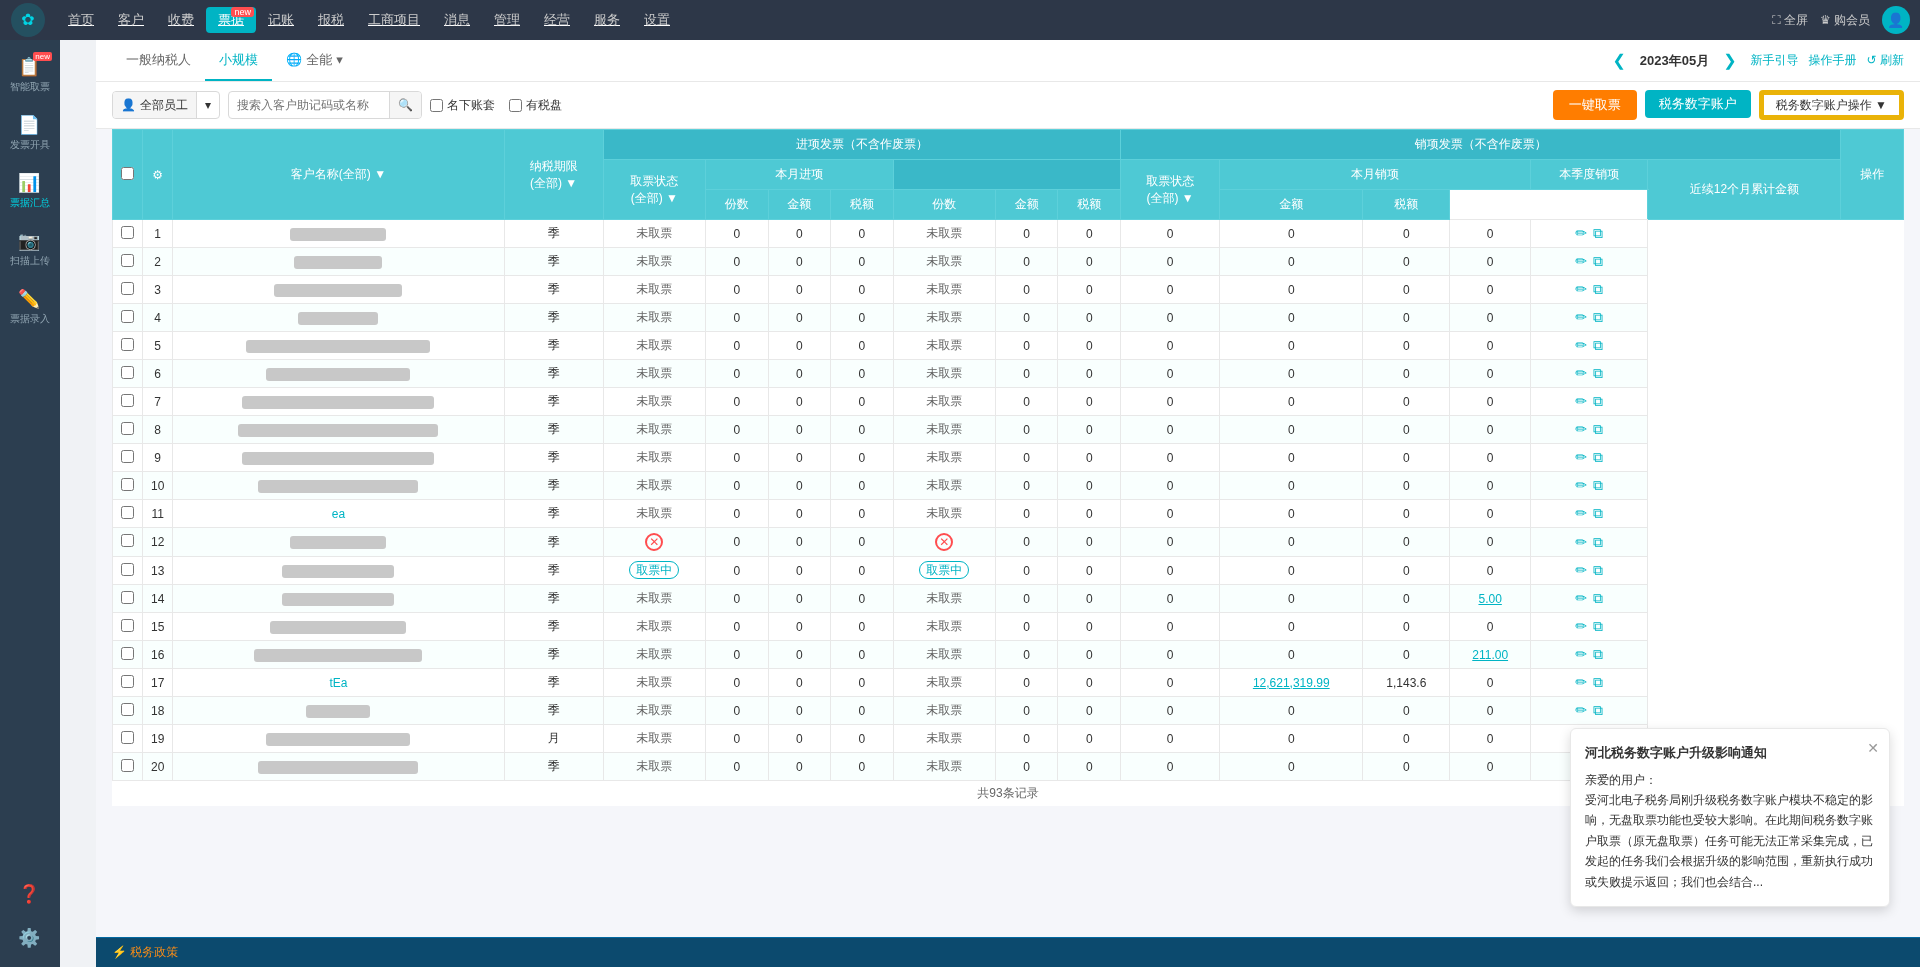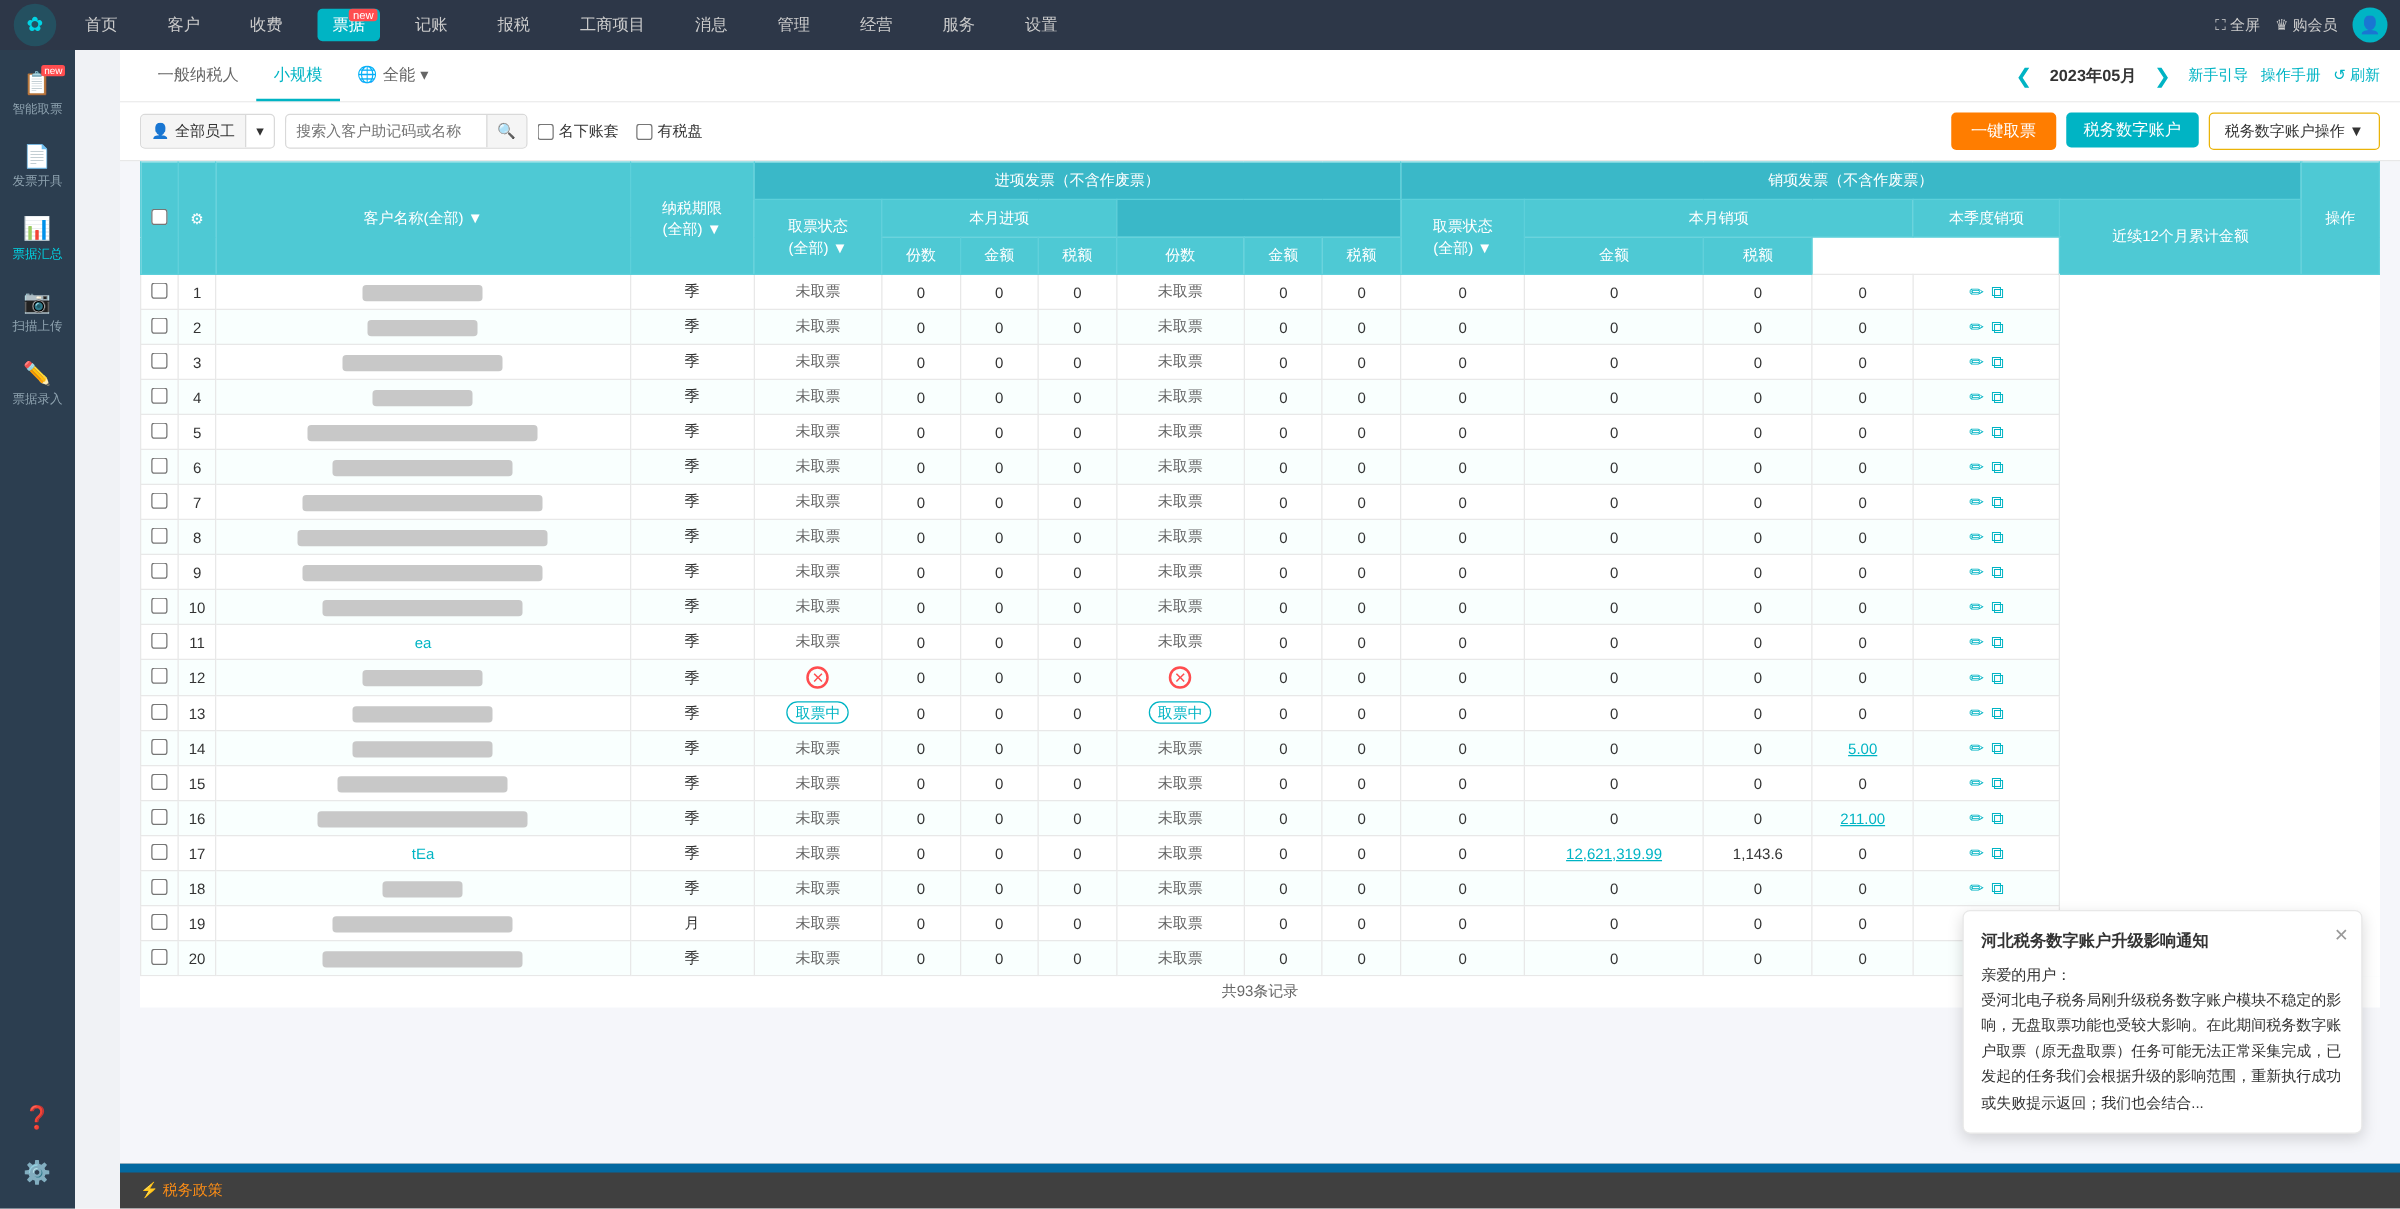--- a/index.html
+++ b/index.html
@@ -16,21 +16,22 @@
     }
     .top-nav .logo {
       width: 36px;
       height: 36px;
       margin-right: 10px;
     }
     .top-nav-items {
       display: flex;
       align-items: flex-start;
       flex: 1;
-      gap: 16px;
+      gap: 0;
+      text-decoration: underline;
     }
     .top-nav-item {
       padding: 4px 12px;
       cursor: pointer;
       border-radius: 4px;
       font-size: 13px;
       color: #ccc;
       position: relative;
     }
     .top-nav-item.active {
@@ -265,21 +266,21 @@
       border: none;
       padding: 0 14px;
       height: 28px;
       border-radius: 4px;
       cursor: pointer;
       font-size: 13px;
     }
     .btn-outline {
       background: #fff;
       color: #333;
-      border: 1px solid #eab308;
+      border: 5px solid #eab308;
       padding: 0 12px;
       height: 30px;
       border-radius: 4px;
       cursor: pointer;
       font-size: 12px;
       display: flex;
       align-items: center;
       gap: 4px;
     }
 
@@ -343,25 +344,25 @@
     .action-icons { display: flex; gap: 6px; justify-content: center; }
     .icon-edit, .icon-copy {
       color: #00b4c4;
       cursor: pointer;
       font-size: 14px;
     }
     .col-checkbox { width: 30px; }
     .col-settings { width: 30px; }
 
     .tax-policy-bar {
-      background: #404040;
+      background: #0c4a6e;
       padding: 6px 16px;
       font-size: 12px;
       color: #fa8c16;
-      border-top: 7px solid #0369a1;
+      border-top: 1px solid #0369a1;
       cursor: pointer;
     }
 
     
     .notification-popup {
       position: fixed;
       bottom: 60px;
       right: 30px;
       width: 320px;
       background: #fff;

